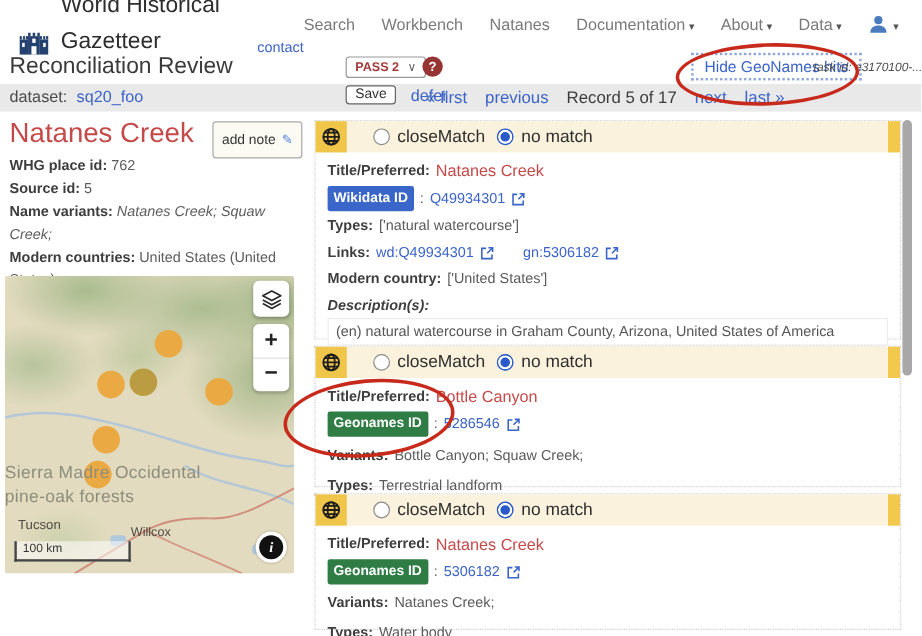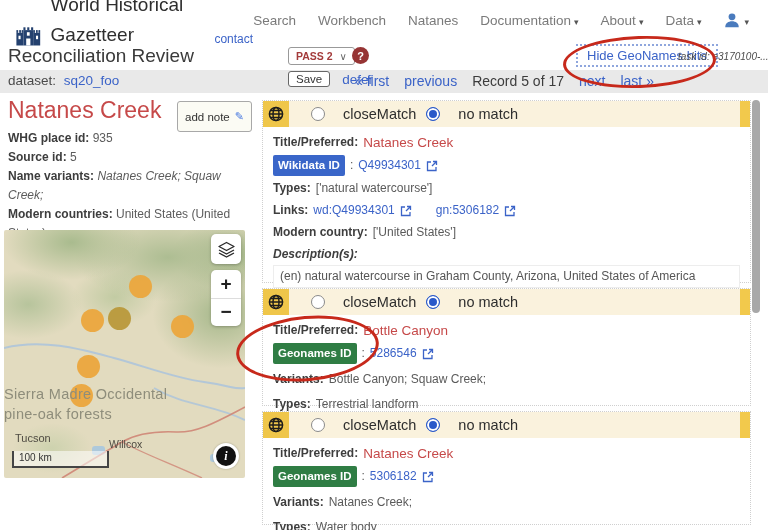--- a/index.html
+++ b/index.html
@@ -83,21 +83,21 @@
            font-style:italic;display:flex;align-items:center;justify-content:center;font-family:"Liberation Serif",serif;}
 
   
   .cards{position:absolute;left:262px;top:94px;width:489px;}
   .card{border:1px dotted #cfcfcf;background:#fff;box-sizing:border-box;position:relative;}
   .card.c1{margin-top:6px;height:183px;}
   .card.c2{margin-top:5px;height:118px;}
   .card.c3{margin-top:5px;height:114px;}
   .card-header{height:26px;background:#faf2dd;display:flex;align-items:center;position:relative;}
   .globe-sq{width:26px;height:26px;background:#efc64a;display:flex;align-items:center;justify-content:center;flex:none;}
-  .radio-group{display:flex;align-items:center;gap:18px;font-size:14.5px;color:#2e2e2e;cursor:pointer;}
+  .radio-group{display:flex;align-items:center;gap:6px;font-size:14.5px;color:#2e2e2e;cursor:pointer;}
   .rg1{margin-left:22px;}
   .rg2{margin-left:10px;}
   .radio{width:14px;height:14px;border-radius:50%;border:1px solid #8a8a8a;background:#fff;box-sizing:border-box;flex:none;}
   .radio.sel{border:1px solid #2a59c9;background:#2a59c9;box-shadow:inset 0 0 0 2px #fff;}
   .ybar{position:absolute;right:0;top:0;width:10px;height:26px;background:#f2c94c;}
   .card-body{padding:6px 10px 0 10px;font-size:12px;color:#5a5a5a;}
   .crow{display:flex;align-items:center;gap:5px;line-height:19px;margin-bottom:3px;white-space:nowrap;}
   .crow b{color:#3e3e3e;}
   .red-title{color:#c64949;font-size:13.5px;}
   .badge{color:#fff;font-weight:bold;padding:1px 5px;border-radius:2px;font-size:11.5px;}
@@ -187,21 +187,21 @@
     <span class="lnk">next</span>
     <span class="lnk">last »</span>
   </div>
 
   <div class="place-title">Natanes Creek</div>
   <button class="addnote">
     <span>add note</span>
     <span class="pencil">✎</span>
   </button>
   <div class="fields">
-    <div><b>WHG place id:</b> <span>935</span></div>
+    <div><b>WHG place id:</b> <span>762</span></div>
     <div><b>Source id:</b> <span>5</span></div>
     <div><b>Name variants:</b> <span class="val-italic">Natanes Creek; Squaw Creek;</span></div>
     <div><b>Modern countries:</b> <span>United States (United States);</span></div>
     <div><b>Place type(s):</b> <span>Stream ();</span></div>
     <div><b>Attested year:</b> <span>2022</span></div>
   </div>
 
   <div class="map">
     <svg class="overlay" width="241" height="248" viewBox="0 0 241 248">
       <path d="M0 118 C 40 108, 80 120, 110 128 S 170 148, 200 152 S 230 160, 241 158" fill="none" stroke="#aac3dc" stroke-width="2" opacity="0.85"></path>

